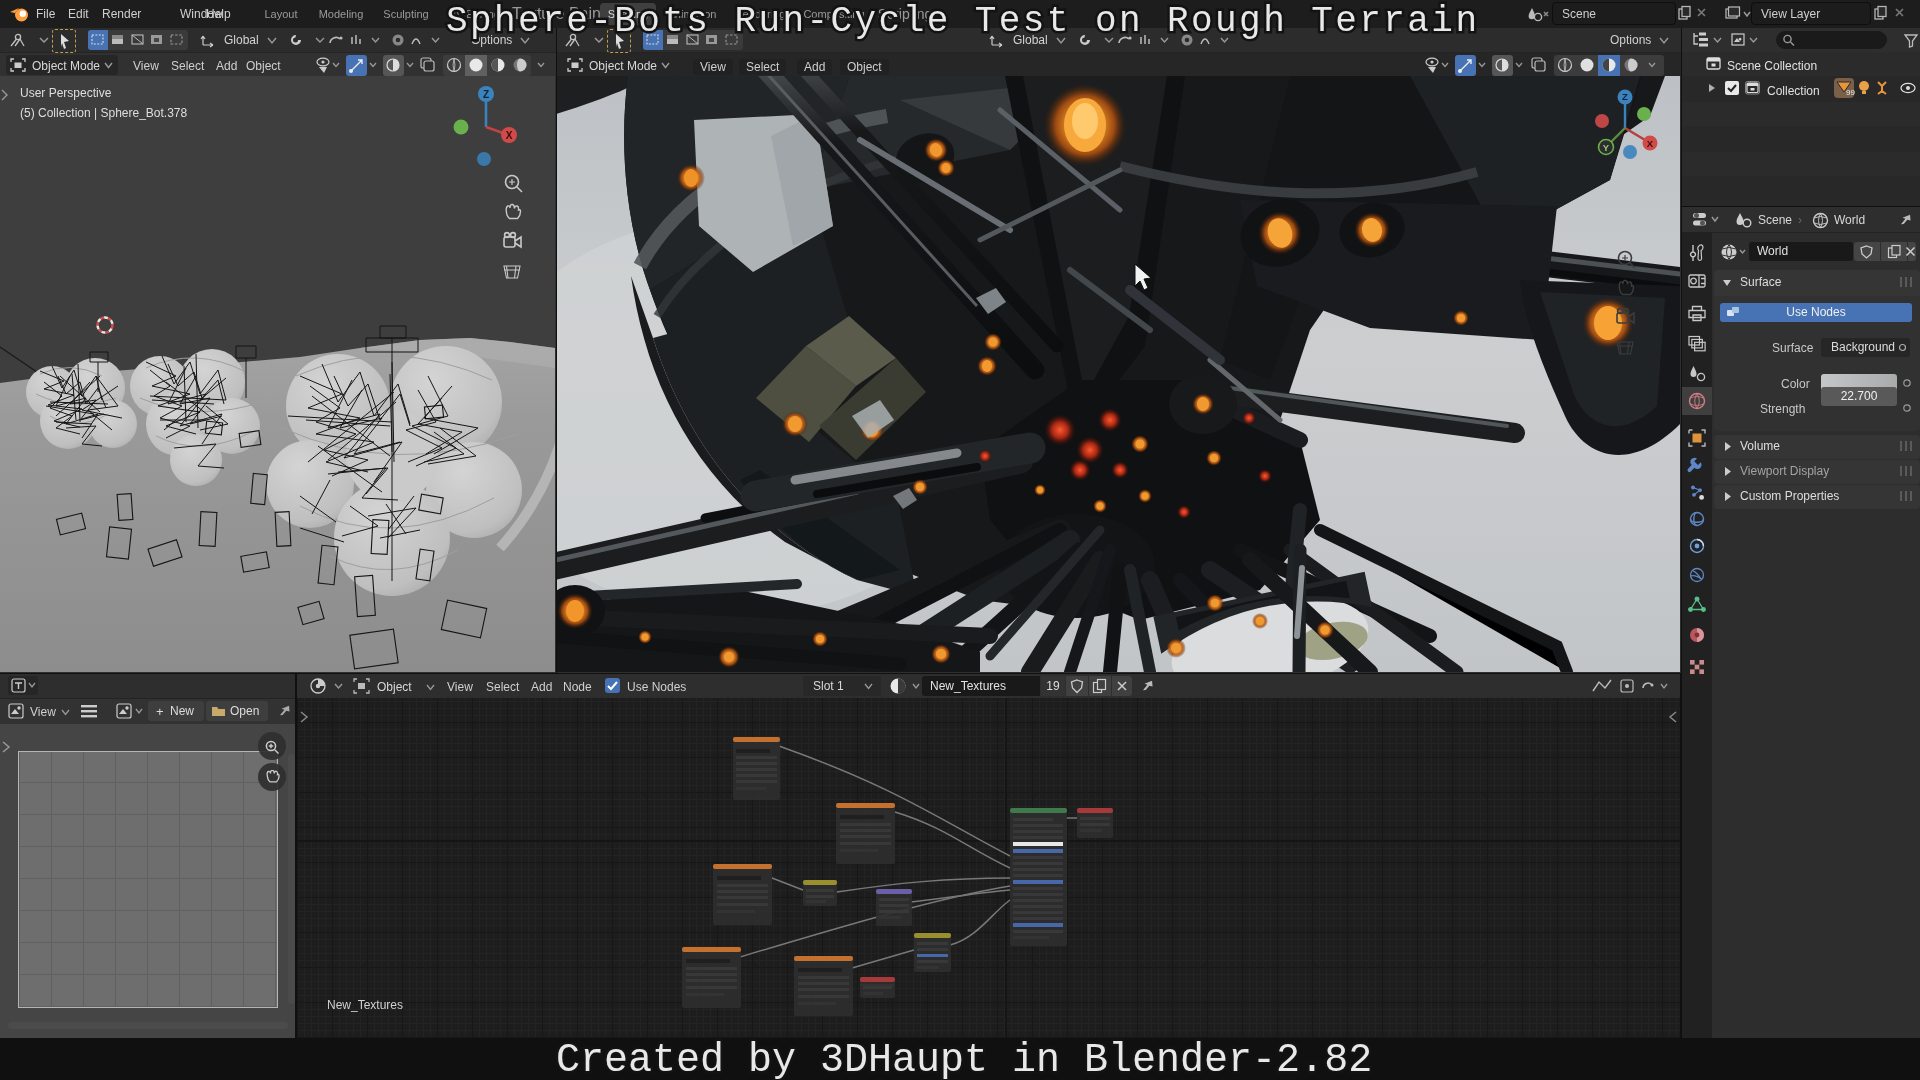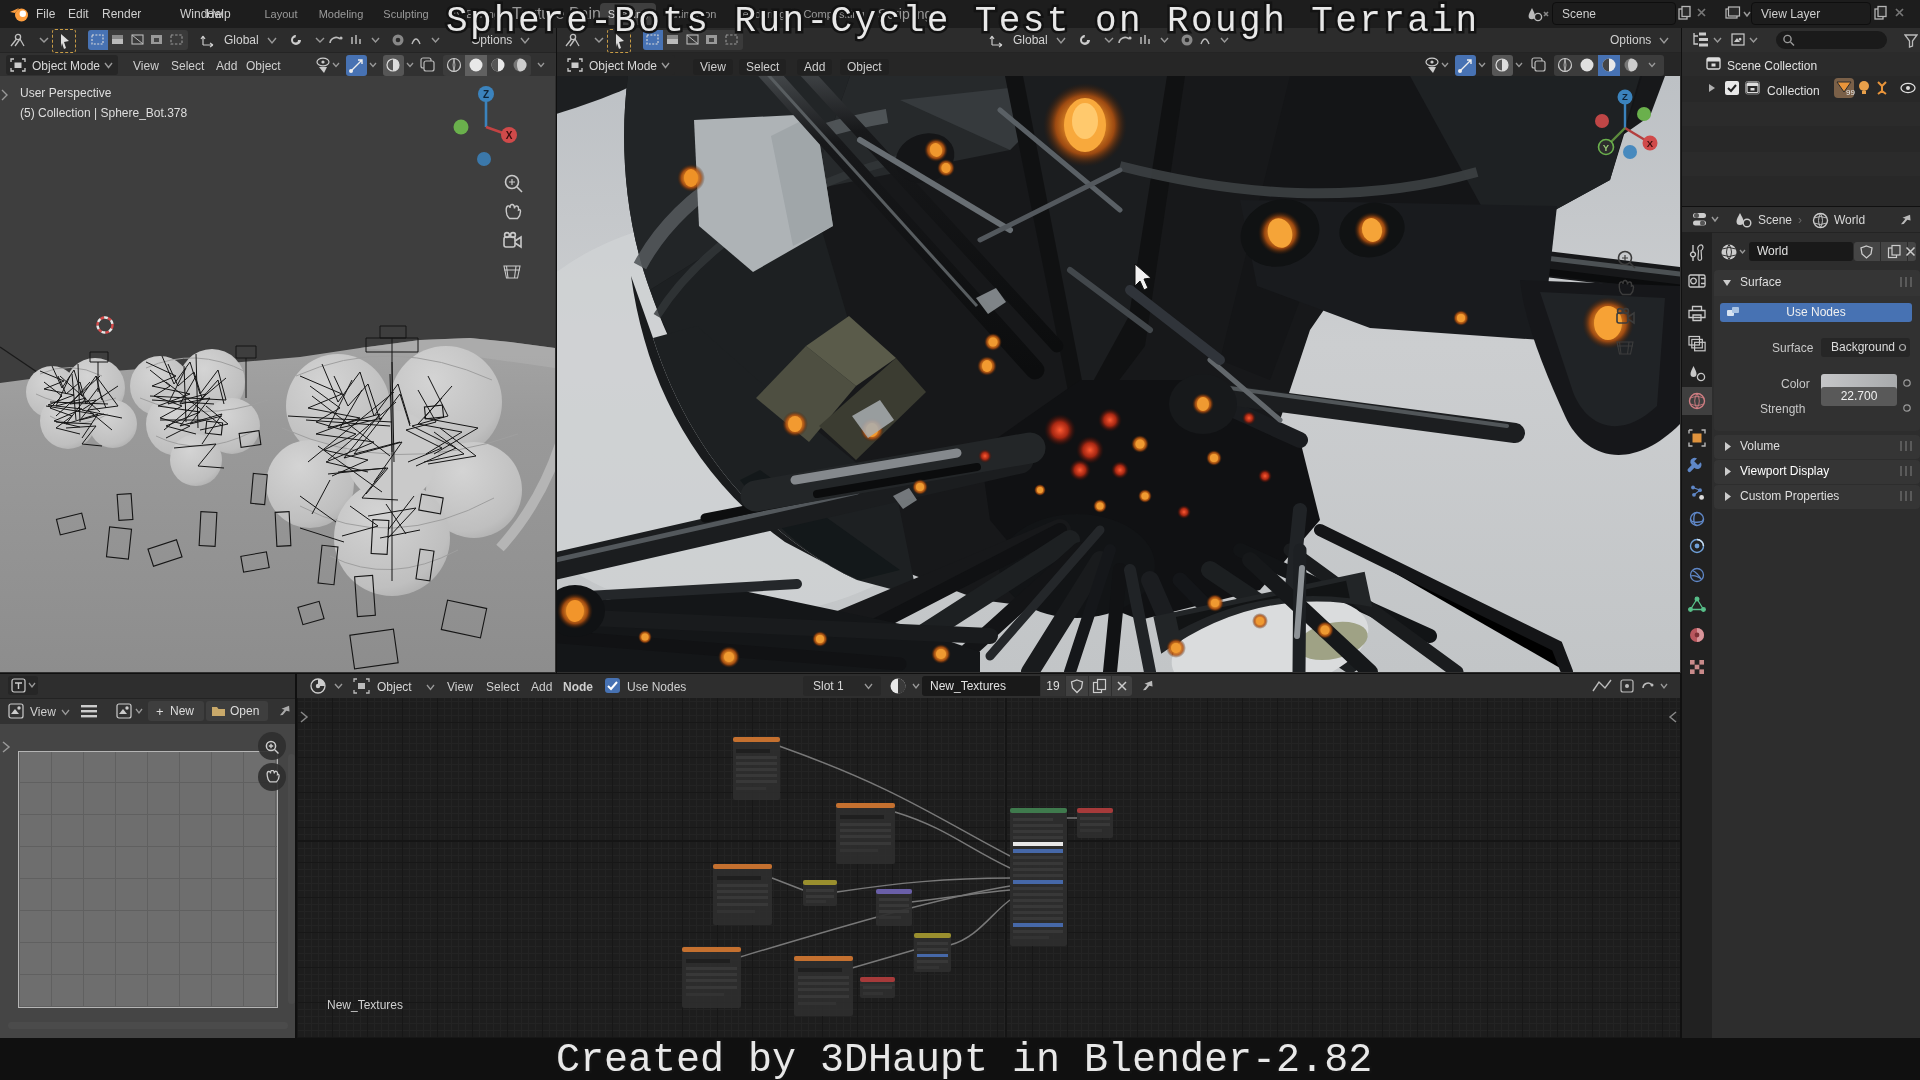--- a/index.html
+++ b/index.html
@@ -868,21 +868,21 @@
 
     <div class="abs" style="left:32px;top:228px;width:206px;height:24px;background:#353535;border-radius:4px;"></div>
     <svg class="abs" style="left:41px;top:234px;" width="9" height="11" viewBox="0 0 9 11">
         <path d="M2 1 L8 5.5 L2 10 Z" fill="#ccc"></path>
       </svg>
     <span class="abs" style="left:58px;top:232px;color:#dedede;">Volume</span>
     <div class="abs" style="left:32px;top:253px;width:206px;height:24px;background:#353535;border-radius:4px;"></div>
     <svg class="abs" style="left:41px;top:259px;" width="9" height="11" viewBox="0 0 9 11">
         <path d="M2 1 L8 5.5 L2 10 Z" fill="#ccc"></path>
       </svg>
-    <span class="abs" style="left:58px;top:257px;color:#ffffff;">Viewport Display</span>
+    <span class="abs" style="left:58px;top:257px;color:#a3a3a3;">Viewport Display</span>
     <div class="abs" style="left:32px;top:278px;width:206px;height:24px;background:#353535;border-radius:4px;"></div>
     <svg class="abs" style="left:41px;top:284px;" width="9" height="11" viewBox="0 0 9 11">
         <path d="M2 1 L8 5.5 L2 10 Z" fill="#ccc"></path>
       </svg>
     <span class="abs" style="left:58px;top:282px;color:#dedede;">Custom Properties</span>
 
     <div class="abs" style="left:218px;top:70px;width:14px;height:10px;background:repeating-linear-gradient(90deg,#6a6a6a 0 2px,transparent 2px 5px);opacity:0.7;"></div>
     <div class="abs" style="left:218px;top:234px;width:14px;height:10px;background:repeating-linear-gradient(90deg,#6a6a6a 0 2px,transparent 2px 5px);opacity:0.7;"></div>
     <div class="abs" style="left:218px;top:259px;width:14px;height:10px;background:repeating-linear-gradient(90deg,#6a6a6a 0 2px,transparent 2px 5px);opacity:0.7;"></div>
     <div class="abs" style="left:218px;top:284px;width:14px;height:10px;background:repeating-linear-gradient(90deg,#6a6a6a 0 2px,transparent 2px 5px);opacity:0.7;"></div>
@@ -964,21 +964,21 @@
       <path d="M1 4 l0 -3 l3 0 M13 1 l3 0 l0 3 M16 12 l0 3 l-3 0 M4 15 l-3 0 l0 -3" stroke="#bbb" stroke-width="1.3" fill="none"></path>
       <rect x="5" y="5" width="7" height="6" fill="#bbb"></rect>
     </svg>
     <span class="abs" style="left:80px;top:6px;color:#d8d8d8;">Object</span>
     <svg class="abs" style="left:128px;top:10px;" width="11" height="8" viewBox="0 0 11 8">
         <path d="M2 1 l3.5 4.5 L9 1" fill="none" stroke="#999" stroke-width="1.3"></path>
       </svg>
     <span class="abs" style="left:150px;top:6px;">View</span>
     <span class="abs" style="left:189px;top:6px;">Select</span>
     <span class="abs" style="left:234px;top:6px;">Add</span>
-    <span class="abs" style="left:266px;top:6px;font-weight:bold;">Node</span>
+    <span class="abs" style="left:266px;top:6px;">Node</span>
     <div class="abs" style="left:308px;top:4px;width:15px;height:15px;background:#4772b3;border-radius:3px;"></div>
     <svg class="abs" style="left:308px;top:4px;" width="15" height="15" viewBox="0 0 15 15">
         <path d="M3 8 l3 3 l6 -7" fill="none" stroke="#fff" stroke-width="2"></path>
       </svg>
     <span class="abs" style="left:330px;top:6px;">Use Nodes</span>
     <div class="abs" style="left:506px;top:2px;width:78px;height:20px;background:#282828;border-radius:3px;line-height:20px;padding-left:10px;box-sizing:border-box;color:#d8d8d8;">Slot 1</div>
     <svg class="abs" style="left:566px;top:9px;" width="11" height="8" viewBox="0 0 11 8">
         <path d="M2 1 l3.5 4.5 L9 1" fill="none" stroke="#999" stroke-width="1.3"></path>
       </svg>
     <svg class="abs" style="left:592px;top:3px;" width="32" height="18" viewBox="0 0 32 18">

